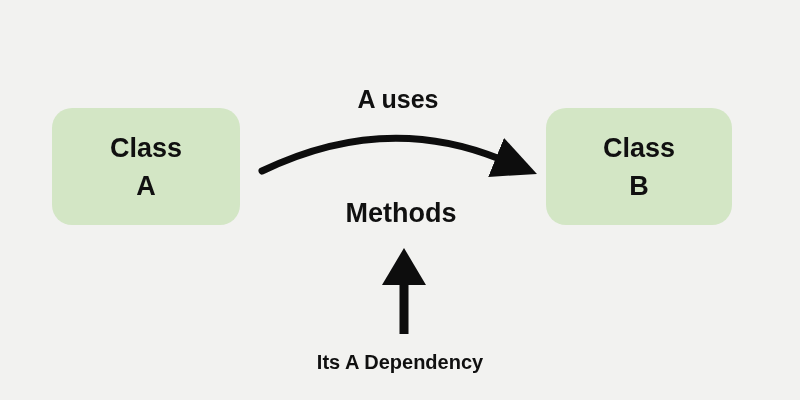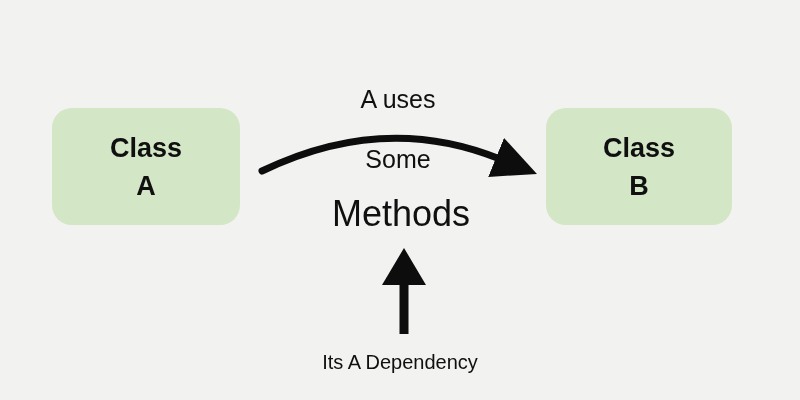--- a/index.html
+++ b/index.html
@@ -29,34 +29,34 @@
     font-weight: 700;
     font-size: 27px;
     line-height: 38px;
     text-align: center;
   }
   .class-box.left  { left: 52px;  top: 108px; }
   .class-box.right { left: 546px; top: 108px; width: 186px; }
   .label {
     position: absolute;
     transform: translateX(-50%);
-    font-weight: 400;
-    text-align: center;
+    font-weight: 700;
+    text-align: left;
     white-space: pre-line;
   }
   .label.top-label {
     left: 398px;
     top: 54px;
     font-size: 25px;
     line-height: 30px;
   }
   .label.bottom-label {
     left: 401px;
     top: 170px;
-    font-size: 36px;
+    font-size: 27px;
     line-height: 29px;
   }
   .label.caption {
     left: 400px;
     top: 346px;
     font-size: 20px;
     line-height: 32px;
   }
   svg.arrows {
     position: absolute;
@@ -90,21 +90,20 @@
     </defs>
 
     <path d="M 262 171 Q 384 112 500 159" fill="none" stroke="#0d0d0d" stroke-width="7" stroke-linecap="round" marker-end="url(#arrowhead)"></path>
 
     <line x1="404" y1="334" x2="404" y2="281" stroke="#0d0d0d" stroke-width="9"></line>
     <polygon points="404,248 382,285 426,285" fill="#0d0d0d"></polygon>
   </svg>
 
   <div class="label top-label">
     <div>A uses</div>
-    <div>Some</div>
   </div>
 
   <div class="label bottom-label">
     <div>Methods</div>
   </div>
 
   <div class="label caption">Its A Dependency</div>
 
 </div>
 

